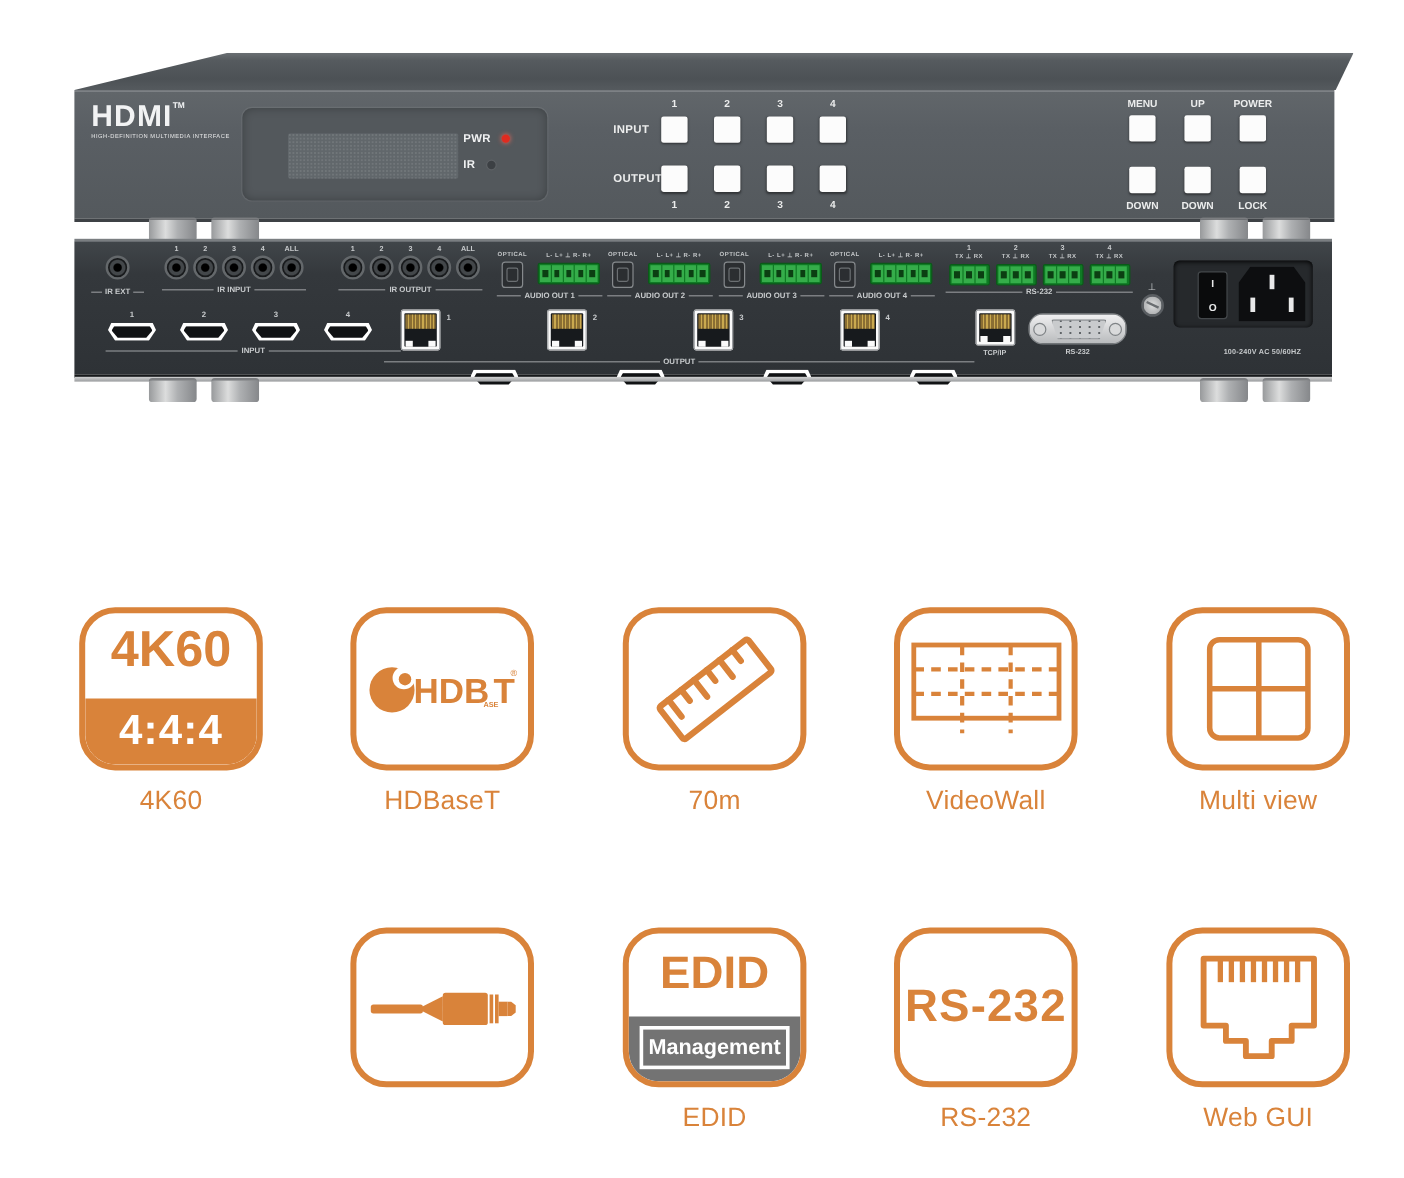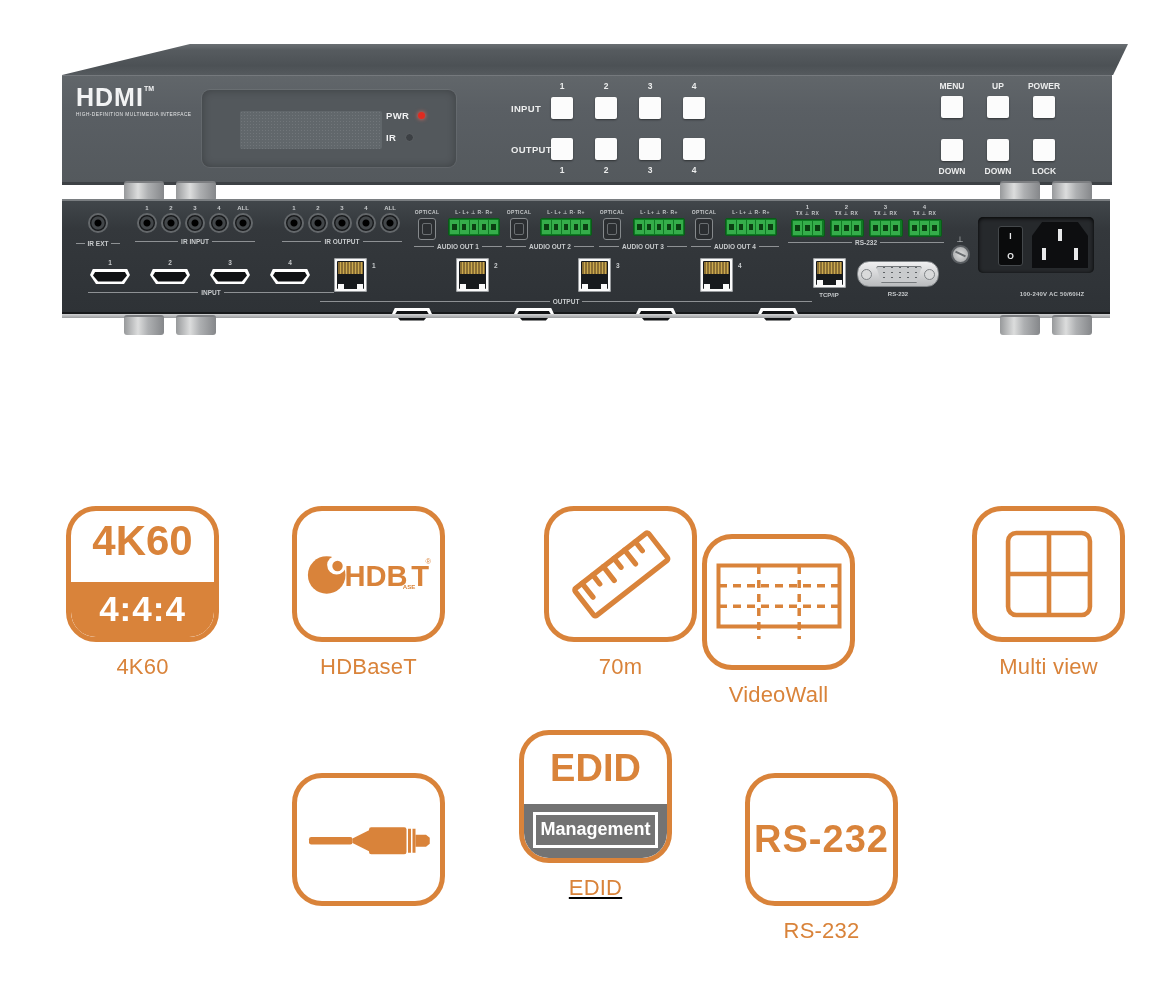--- a/index.html
+++ b/index.html
@@ -540,33 +540,33 @@
         <circle cx="33.5" cy="17.5" r="5.5" fill="#D9833A"></circle>
         <text x="41" y="39" font-size="31" font-weight="bold" fill="#D9833A">HDB</text>
         <text x="103" y="42" font-size="6.5" font-weight="bold" fill="#D9833A">ASE</text>
         <text x="112" y="39" font-size="31" font-weight="bold" fill="#D9833A">T</text>
         <text x="127" y="15" font-size="8" fill="#D9833A">®</text>
       </svg>
     </div>
     <div class="f-label">HDBaseT</div>
   </div>
 
-  <div class="f-card row1" style="left:544px;top:506px;">
+  <div class="f-card row1" style="left:519px;top:506px;">
     <div class="f-box">
       <svg width="108" height="108" viewBox="0 0 104 104">
         <g transform="rotate(-38 52 52)" stroke="#D9833A" stroke-width="5" fill="none" stroke-linecap="round" stroke-linejoin="round">
           <rect x="7" y="36" width="90" height="33" rx="2"></rect>
           <path d="M17,36 v17 M30,36 v11 M43,36 v17 M56,36 v11 M69,36 v17 M82,36 v11"></path>
         </g>
       </svg>
     </div>
     <div class="f-label">70m</div>
   </div>
 
-  <div class="f-card row1" style="left:702px;top:506px;margin-top:28px;">
+  <div class="f-card row1" style="left:745px;top:506px;">
     <div class="f-box">
       <svg width="126" height="78" viewBox="0 0 126 78">
         <rect x="2.5" y="2.5" width="121" height="61" fill="none" stroke="#D9833A" stroke-width="4"></rect>
         <path d="M42.8,3 V76 M83.2,3 V76" stroke="#D9833A" stroke-width="3.5" stroke-dasharray="8 6" fill="none"></path>
         <path d="M3,22.8 H123 M3,43.2 H123" stroke="#D9833A" stroke-width="3.5" stroke-dasharray="8 6" fill="none"></path>
       </svg>
     </div>
     <div class="f-label">VideoWall</div>
   </div>
 
@@ -588,31 +588,49 @@
         <polygon points="62,30 84,19 84,47 62,36"></polygon>
         <rect x="84" y="15" width="50" height="36" rx="3"></rect>
         <rect x="136" y="17" width="4" height="32"></rect>
         <rect x="142" y="17" width="4" height="32"></rect>
         <rect x="146" y="25" width="10" height="16"></rect>
         <path d="M156,25 h4 l5,4 v8 l-5,4 h-4 z"></path>
       </svg>
     </div>
   </div>
 
-  <div class="f-card row2" style="left:519px;top:730px;text-decoration:underline;">
+  <div class="f-card row2" style="left:519px;top:773px;">
     <div class="f-box">
       <div class="edid-top">EDID</div>
       <div class="edid-band">
         <div class="edid-mg">Management</div>
       </div>
     </div>
     <div class="f-label">EDID</div>
   </div>
 
   <div class="f-card row2" style="left:745px;top:773px;">
     <div class="f-box">
       <div class="rs-text">RS-232</div>
     </div>
     <div class="f-label">RS-232</div>
   </div>
 
+  <div class="f-card row2" style="left:972px;top:773px;">
+    <div class="f-box">
+      <svg width="102" height="92" viewBox="0 0 104 94">
+        <path d="M5,5 H99 V62 H80 V75 H63 V88 H41 V75 H24 V62 H5 Z" fill="none" stroke="#D9833A" stroke-width="5" stroke-linejoin="round"></path>
+        <g fill="#D9833A">
+          <rect x="17" y="5" width="4.5" height="20"></rect>
+            <rect x="26.4" y="5" width="4.5" height="20"></rect>
+          <rect x="35.8" y="5" width="4.5" height="20"></rect>
+            <rect x="45.2" y="5" width="4.5" height="20"></rect>
+          <rect x="54.6" y="5" width="4.5" height="20"></rect>
+            <rect x="64" y="5" width="4.5" height="20"></rect>
+          <rect x="73.4" y="5" width="4.5" height="20"></rect>
+            <rect x="82.8" y="5" width="4.5" height="20"></rect>
+        </g>
+      </svg>
+    </div>
+    <div class="f-label">Web GUI</div>
+  </div>
 
 </div>
 
 </body></html>

